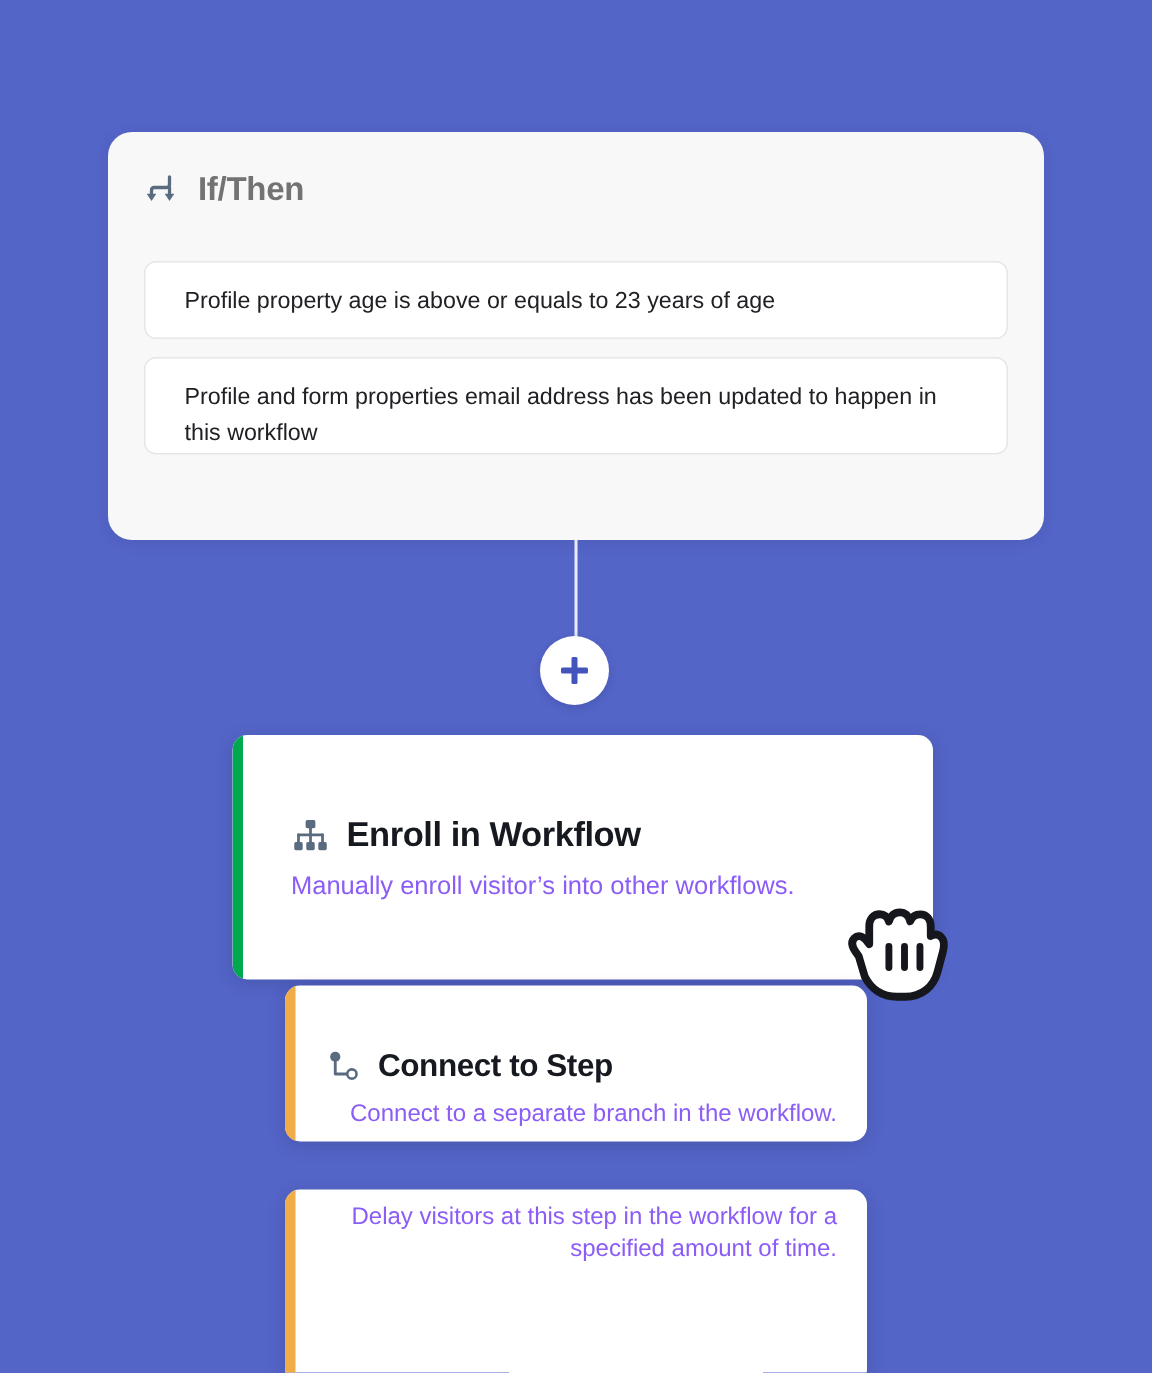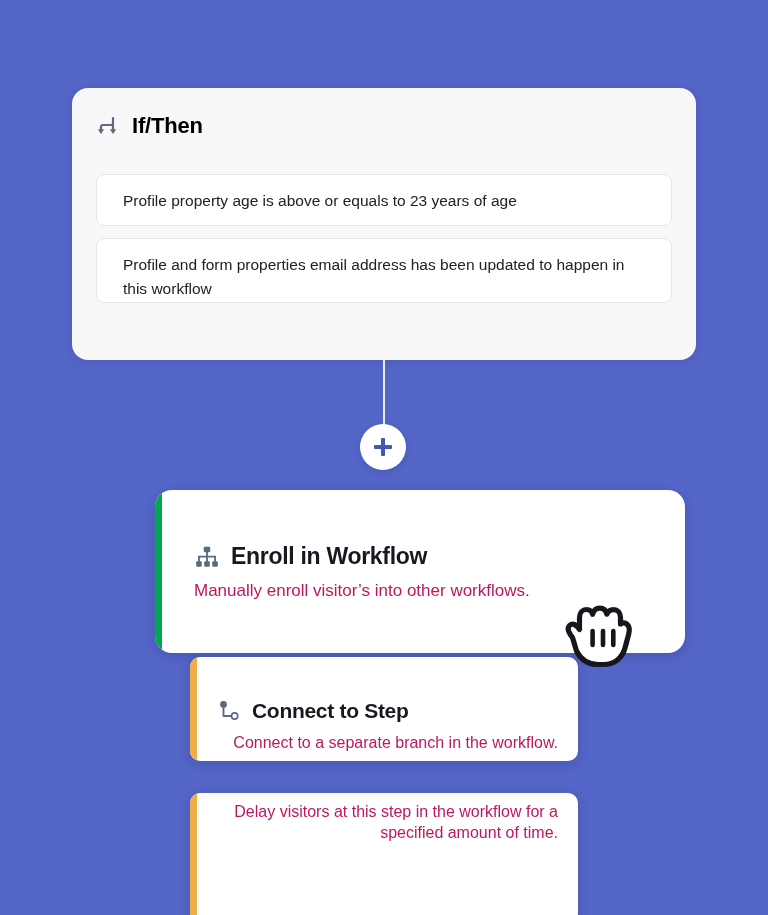--- a/index.html
+++ b/index.html
@@ -40,21 +40,21 @@
     left: 24px;
     top: 26px;
     display: flex;
     align-items: center;
     gap: 12px;
   }
 
   .ifthen-title {
     font-size: 22px;
     font-weight: bold;
-    color: #000000;
+    color: #737373;
     letter-spacing: -0.2px;
     line-height: 1;
   }
 
   .branch-icon {
     display: block;
     width: 24px;
     height: 24px;
   }
 
@@ -152,31 +152,30 @@
   .opt-title {
     font-size: 21px;
     font-weight: bold;
     color: #16191f;
     letter-spacing: -0.3px;
     line-height: 1.1;
   }
   .opt-desc {
     font-size: 16px;
     line-height: 21px;
-    color: #be185d;
+    color: #8b5cf6;
   }
   .opt-icon { display: block; }
 
   
   .card-enroll {
     left: 155px;
     top: 490px;
-    width: 530px;
+    width: 467px;
     height: 163px;
-    border-radius: 17px;
   }
   .card-enroll .opt-bar { background: #00a94f; }
   .card-enroll .opt-title-row { margin-top: 54px; margin-left: 12px; }
   .card-enroll .opt-desc { margin-top: 10px; margin-left: 12px; font-size: 17px; }
   .card-enroll .opt-title { font-size: 23px; }
 
   
   .card-connect {
     left: 190px;
     top: 657px;

